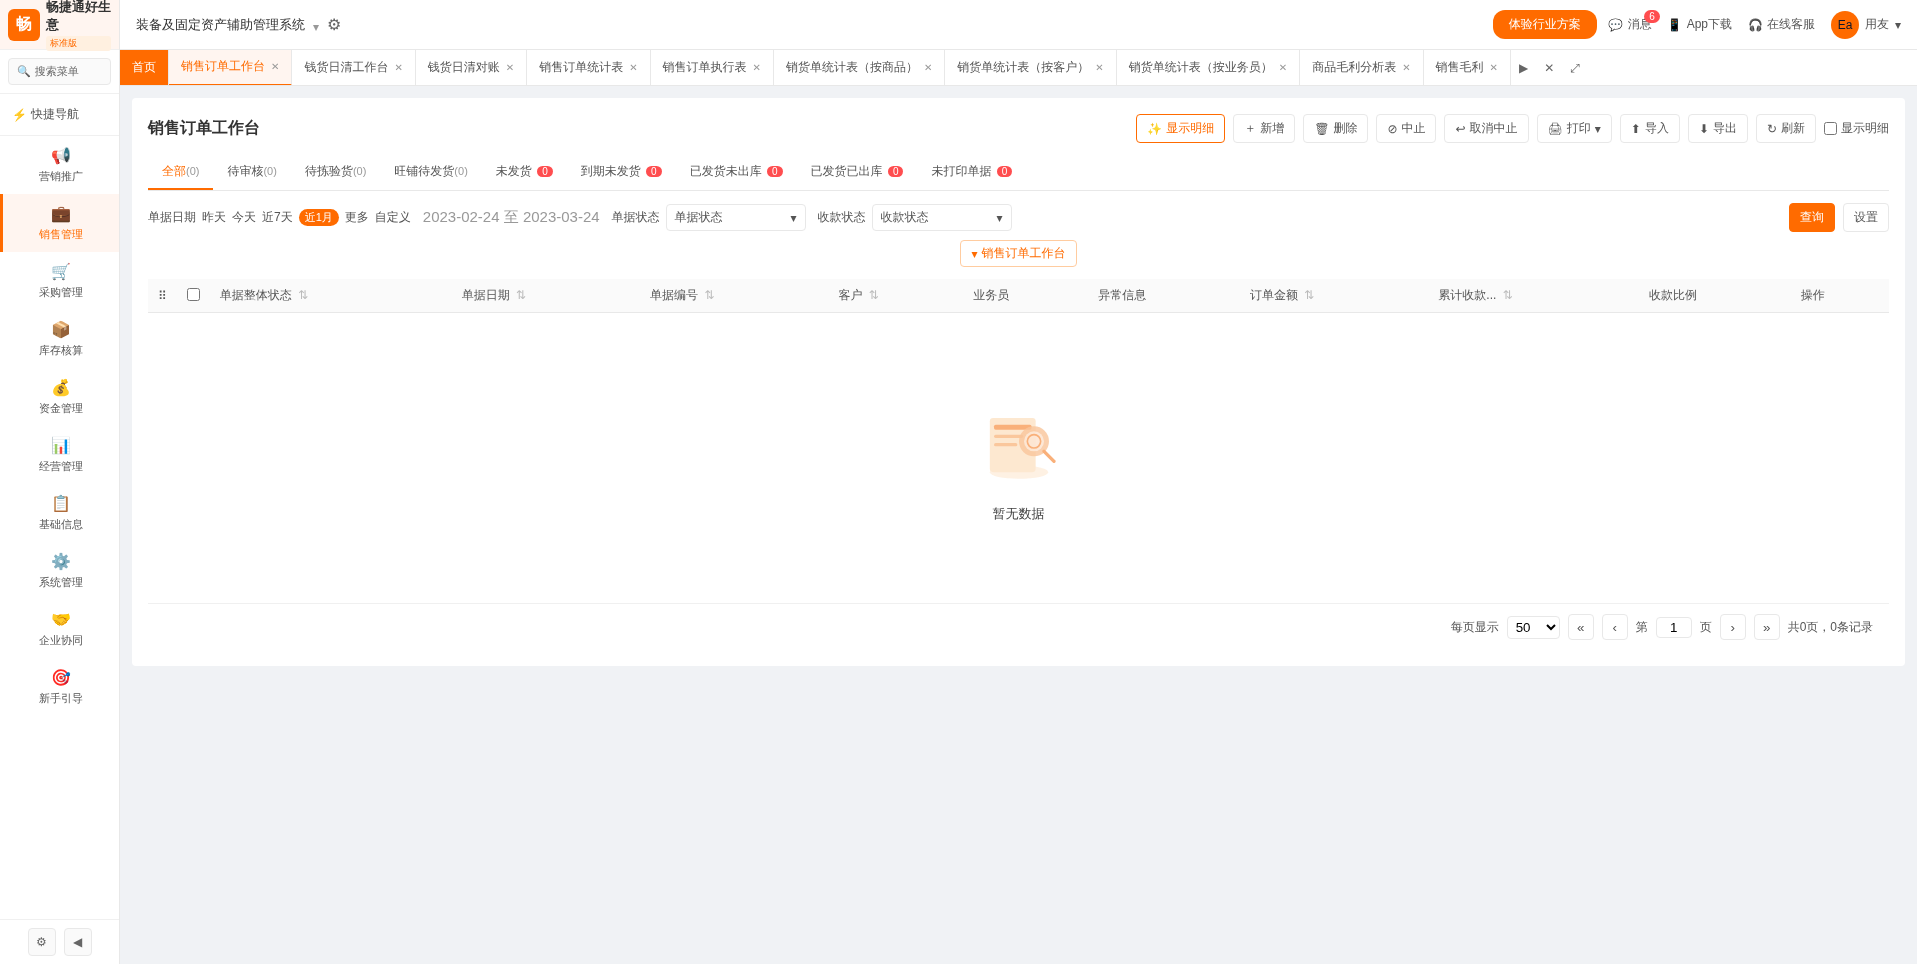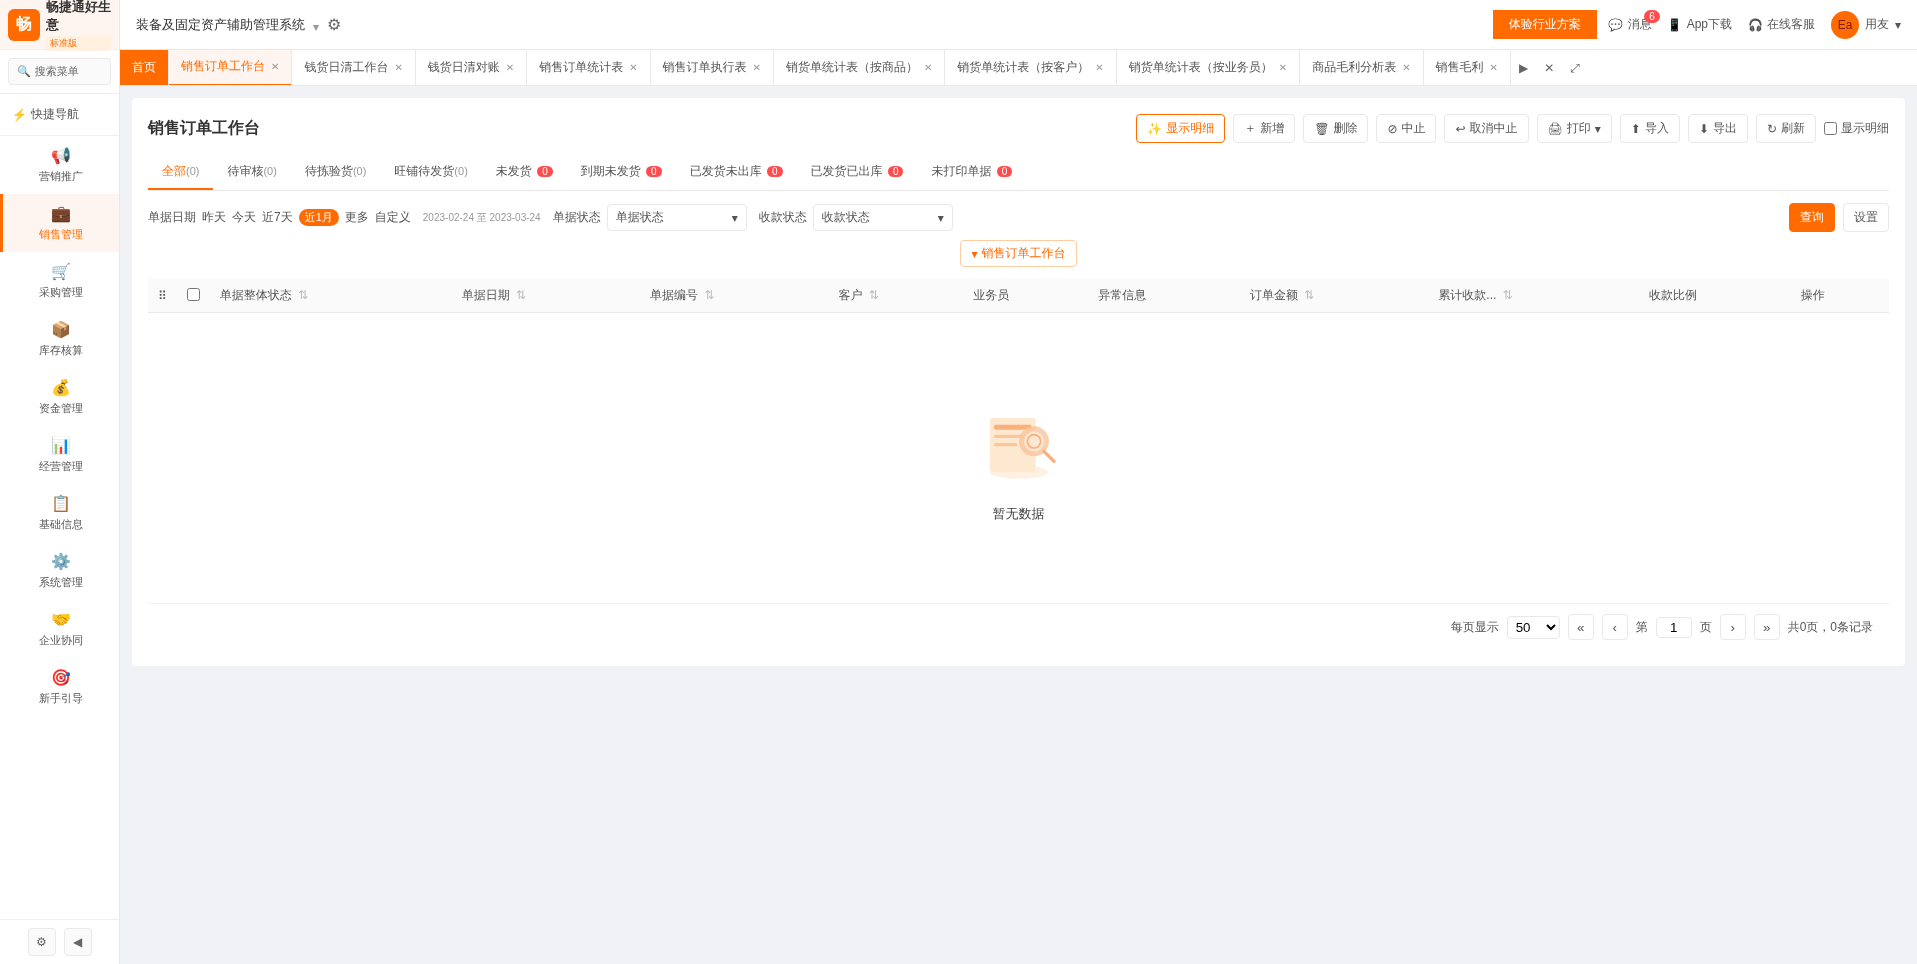--- a/index.html
+++ b/index.html
@@ -29,26 +29,26 @@
 
     
     .main-area { flex: 1; display: flex; flex-direction: column; overflow: hidden; }
 
     
     .top-header { height: 50px; background: #fff; border-bottom: 1px solid #e8e8e8; display: flex; align-items: center; padding: 0 16px; gap: 12px; flex-shrink: 0; }
     .header-title { display: flex; align-items: flex-end; gap: 8px; flex: 1; }
     .header-title-text { font-size: 13px; color: #333; }
     .header-arrow { color: #999; }
     .header-settings { color: #666; cursor: pointer; font-size: 16px; }
-    .header-btn-orange { background: #ff6b00; color: white; border: none; padding: 6px 16px; border-radius: 0; cursor: pointer; font-size: 12px; text-align: center; }
+    .header-btn-orange { background: #ff6b00; color: white; border: none; padding: 6px 16px; border-radius: 12px; cursor: pointer; font-size: 12px; text-align: center; }
 
     .header-actions { display: flex; align-items: center; gap: 16px; }
     .header-action-item { display: flex; align-items: center; gap: 4px; cursor: pointer; color: #555; font-size: 12px; position: relative; }
     .badge { background: #ff4d4f; color: white; border-radius: 10px; padding: 1px 5px; font-size: 10px; position: absolute; top: -6px; right: -8px; }
-    .user-avatar { width: 28px; height: 28px; background: #ff6b00; border-radius: 50%; display: flex; align-items: center; justify-content: center; color: #7f1d1d; font-size: 12px; }
+    .user-avatar { width: 28px; height: 28px; background: #ff6b00; border-radius: 50%; display: flex; align-items: center; justify-content: center; color: #0f172a; font-size: 12px; }
 
     
     .tabs-bar { height: 36px; background: #fff; border-bottom: 1px solid #e8e8e8; display: flex; align-items: center; flex-shrink: 0; overflow: hidden; }
     .tab-item { display: flex; align-items: center; padding: 0 12px; height: 36px; cursor: pointer; border-right: 1px solid #e8e8e8; color: #555; font-size: 12px; gap: 6px; white-space: nowrap; flex-shrink: 0; }
     .tab-item.active { background: #fff5f0; color: #ff6b00; border-bottom: 2px solid #ff6b00; }
     .tab-home { background: #ff6b00; color: white; }
     .tab-close { color: #999; font-size: 10px; cursor: pointer; }
     .tabs-nav-btn { padding: 0 8px; height: 36px; display: flex; align-items: center; cursor: pointer; color: #666; flex-shrink: 0; }
 
     
@@ -70,21 +70,21 @@
     .sub-tab.active { color: #ff6b00; border-bottom-color: #ff6b00; }
     .sub-tab-badge { display: inline-block; background: #ff4d4f; color: white; border-radius: 10px; padding: 0 5px; font-size: 10px; margin-left: 2px; }
 
     
     .filter-bar { display: flex; align-items: center; gap: 12px; margin-bottom: 8px; flex-wrap: wrap; }
     .filter-item { display: flex; align-items: center; gap: 6px; }
     .filter-label { color: #555; font-size: 12px; white-space: nowrap; }
     .filter-date-links { display: flex; gap: 6px; }
     .date-link { color: #555; cursor: pointer; font-size: 12px; }
     .date-link.active { color: #ff6b00; background: #ff6b00; color: white; padding: 1px 6px; border-radius: 10px; font-size: 11px; }
-    .filter-date-range { color: #999; font-size: 10px; }
+    .filter-date-range { color: #999; font-size: 15px; }
     .filter-select { display: flex; align-items: center; gap: 4px; border: 1px solid #e8e8e8; border-radius: 4px; padding: 4px 8px; background: #fff; cursor: pointer; color: #555; font-size: 12px; min-width: 140px; justify-content: space-between; }
     .expand-btn { display: flex; align-items: center; gap: 4px; color: #ff6b00; cursor: pointer; font-size: 12px; border: 1px solid #ffcca0; border-radius: 4px; padding: 4px 10px; }
 
     
     .table-info { display: flex; align-items: center; justify-content: space-between; margin-bottom: 8px; color: #555; font-size: 12px; }
     .table-info-left { display: flex; align-items: center; gap: 4px; }
     .count-highlight { color: #ff6b00; font-weight: bold; }
     .table-info-right { display: flex; align-items: center; gap: 12px; }
     .table-action-link { color: #ff6b00; cursor: pointer; display: flex; align-items: center; gap: 3px; }
     .dot { width: 6px; height: 6px; border-radius: 50%; display: inline-block; }

